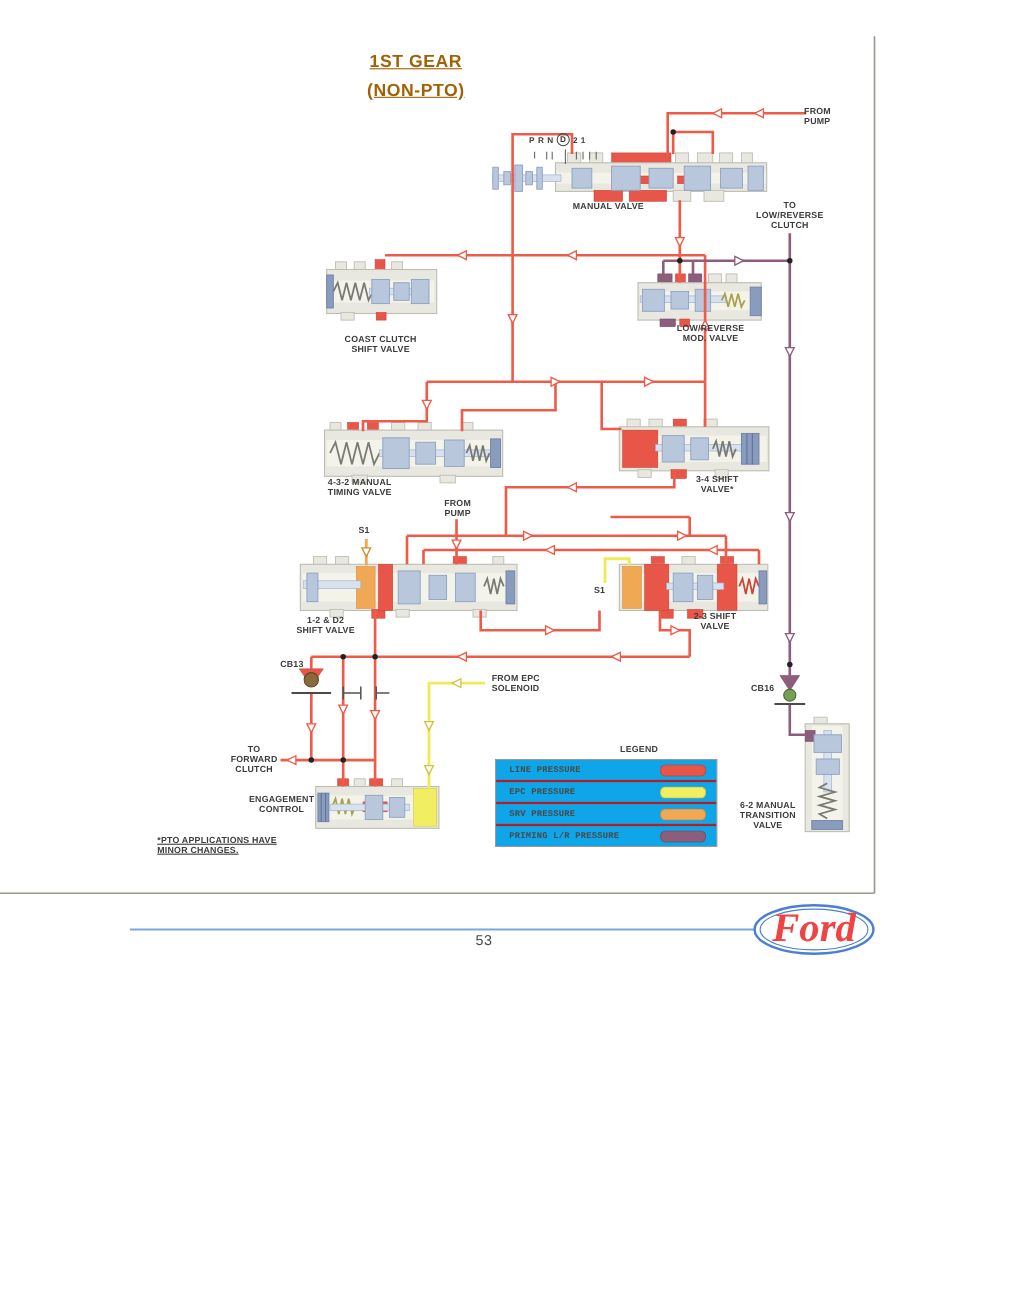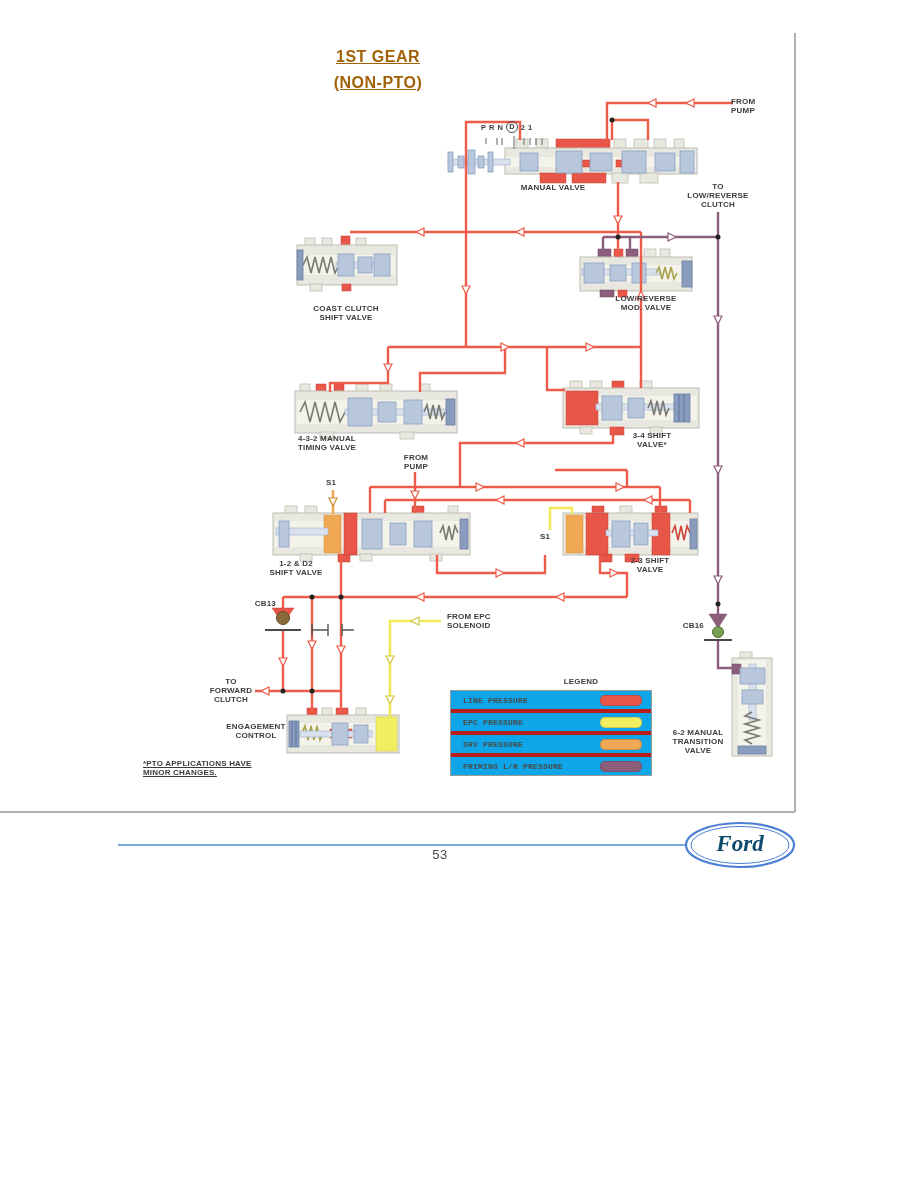--- a/index.html
+++ b/index.html
@@ -6,29 +6,29 @@
   .page{position:relative;width:918px;height:1188px;background:#fff;overflow:hidden;
         font-family:"Liberation Sans",sans-serif;}
   svg{position:absolute;left:0;top:0;}
   .lbl{position:absolute;font-size:8px;font-weight:bold;color:#3c3c3c;
        letter-spacing:.2px;line-height:9px;white-space:pre-line;}
   .c{transform:translateX(-50%);text-align:center;}
   .r{transform:translateX(-100%);text-align:right;}
   .title{font-size:16px;line-height:26px;letter-spacing:.5px;color:#a16207;text-decoration:underline;}
   .pgnum{font-size:13px;font-weight:normal;color:#4a4a4a;letter-spacing:.5px;margin-left:24px;}
   .ford-text{position:absolute;font-family:"Liberation Serif",serif;font-style:italic;
-       font-weight:bold;font-size:23px;color:#0c4a6e;transform:translateX(-50%);line-height:29px;}
+       font-weight:bold;font-size:37px;color:#ef4444;transform:translateX(-50%);line-height:29px;}
   .selector{position:absolute;left:481px;top:121px;display:flex;gap:3px;align-items:center;
        font-size:7.5px;font-weight:bold;color:#3c3c3c;}
   .selector .dcirc{display:inline-block;width:10px;height:10px;border:1px solid #4a4a4a;
        border-radius:50%;line-height:10px;text-align:center;}
   .legend-box{position:absolute;left:450px;top:690px;width:200px;background:#0ea5e9;
        border:1px solid #9a9a94;font-family:Liberation Mono, monospace;}
   .legend-row{display:flex;align-items:center;justify-content:space-between;height:18px;
-       border-top:4px solid #b91c1c;padding:0 9px 0 12px;}
+       border-top:2px solid #b91c1c;padding:0 9px 0 12px;}
   .legend-row:first-child{border-top:none;}
   .legend-row .lg-label{font-size:8px;font-weight:bold;color:#4a4a46;letter-spacing:.2px;}
   .swatch{width:40px;height:9px;border-radius:5px;border:1px solid rgba(0,0,0,.15);}
   
   .body{fill:#e9e8e0;stroke:#bdbdb2;stroke-width:1;}
   .lug{fill:#e9e8e0;stroke:#bdbdb2;stroke-width:.8;}
   .bore{fill:#f3f3ea;}
   .land{fill:#b9c7dd;stroke:#8ba0c2;stroke-width:.8;}
   .stem{fill:#d9e1ef;stroke:#9fb0cc;stroke-width:.6;}
   .cap{fill:#8a9cbe;stroke:#6c7fa4;stroke-width:.8;}

